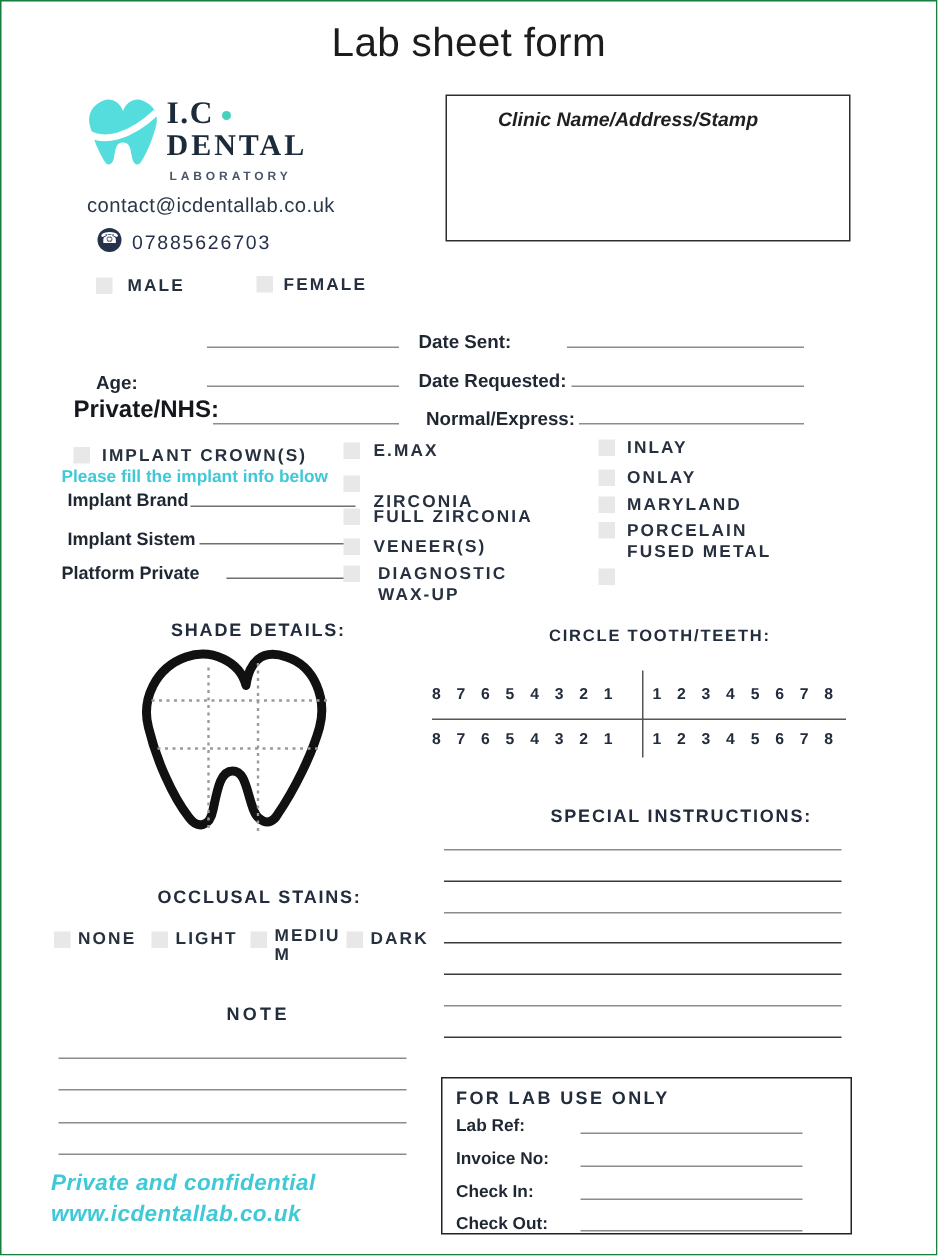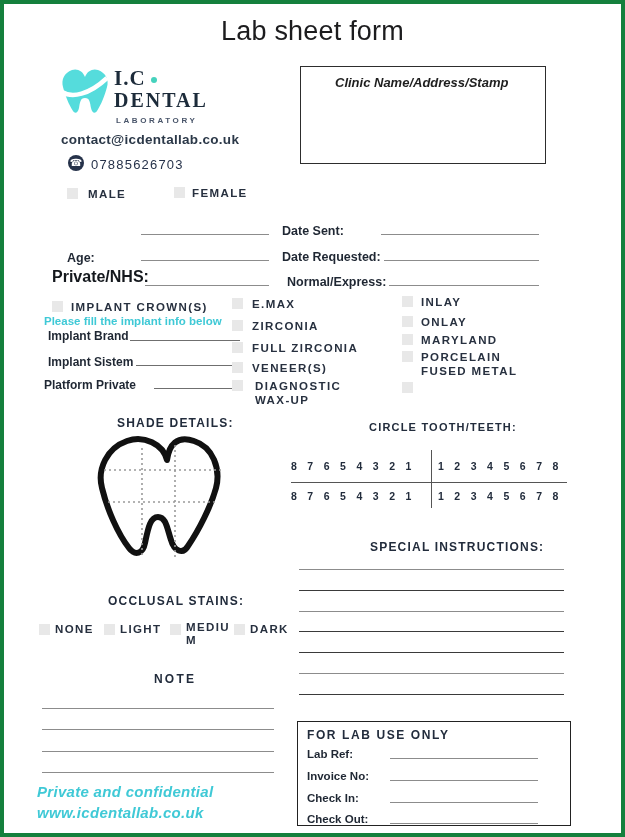--- a/index.html
+++ b/index.html
@@ -1,42 +1,42 @@
 <!DOCTYPE html>
 <html><head>
 <meta charset="utf-8">
 <style>
   html,body { margin:0; padding:0; background:#f3f3f3; }
   .page {
     position:relative; width:625px; height:837px; margin:0 auto;
-    background:#ffffff; border:4px solid #15803d; box-sizing:border-box;
+    background:#ffffff; border:1px solid #15803d; box-sizing:border-box;
     font-family:"Liberation Sans", sans-serif; color:#232f3e; overflow:hidden;
   }
   .abs { position:absolute; }
   .title {
     position:absolute; top:12px; left:0; width:100%; text-align:center;
     font-size:27px; font-weight:500; color:#1c1c1e; letter-spacing:0.2px; margin:0;
   }
   
   .logo-ic { position:absolute; left:110px; top:62px; font-family:"Liberation Serif", serif;
     font-weight:bold; font-size:21px; color:#1c2b3a; letter-spacing:1px; }
   .logo-dot { display:inline-block; width:6px; height:6px; border-radius:50%;
     background:#45d2bd; margin-left:5px; vertical-align:middle; }
   .logo-dental { position:absolute; left:110px; top:85px; font-family:"Liberation Serif", serif;
     font-weight:bold; font-size:20px; color:#1c2b3a; letter-spacing:2px; }
   .logo-lab { position:absolute; left:112px; top:112px; font-size:8px; font-weight:bold;
     letter-spacing:2.6px; color:#49556a; }
-  .email { position:absolute; left:57px; top:128px; font-size:13.5px; font-weight:bold;
+  .email { position:absolute; left:57px; top:128px; font-size:13.5px; font-weight:normal;
     color:#2b3848; letter-spacing:0.3px; }
   .phone-ic { position:absolute; left:64px; top:151px; width:16px; height:16px;
     border-radius:50%; background:#26324a; color:#fff; font-size:10px; line-height:16px;
     text-align:center; }
   .phone-no { position:absolute; left:87px; top:153px; font-size:13px; font-weight:normal;
     color:#26324a; letter-spacing:1.2px; }
-  .clinic-box { position:absolute; left:296px; top:62px; width:246px; height:98px;
+  .clinic-box { position:absolute; left:296px; top:62px; width:270px; height:98px;
     border:1.6px solid #2d2d2d; box-sizing:border-box; }
   .clinic-label { position:absolute; left:34px; top:8px; font-size:13px; font-weight:bold;
     font-style:italic; color:#1f1f1f; }
   
   .cb { position:absolute; width:11px; height:11px; background:#e8e8e8; }
   .cap { position:absolute; font-size:11.5px; font-weight:bold; letter-spacing:1.4px;
     color:#27303f; line-height:14px; }
   .lbl { position:absolute; font-size:12.5px; font-weight:bold; color:#1f2733; }
   .line { position:absolute; border-bottom:1.3px solid #8c8c8c; }
   .line.dark { border-bottom-color:#3a3a3a; }
@@ -104,21 +104,21 @@
   <span class="lbl" style="left:44px;top:325px;font-size:12px">Implant Brand</span>
   <div class="line mid" style="left:126px;top:336px;width:110px"></div>
   <span class="lbl" style="left:44px;top:351px;font-size:12px">Implant Sistem</span>
   <div class="line mid" style="left:132px;top:361px;width:100px"></div>
   <span class="lbl" style="left:40px;top:374px;font-size:12px">Platform Private</span>
   <div class="line mid" style="left:150px;top:384px;width:85px"></div>
 
   <span class="cb" style="left:228px;top:294px"></span>
   <span class="cap" style="left:248px;top:293px">E.MAX</span>
   <span class="cb" style="left:228px;top:316px"></span>
-  <span class="cap" style="left:248px;top:315px">ZIRCONIA</span>
+  <span class="cap" style="left:248px;top:327px">ZIRCONIA</span>
   <span class="cb" style="left:228px;top:338px"></span>
   <span class="cap" style="left:248px;top:337px">FULL ZIRCONIA</span>
   <span class="cb" style="left:228px;top:358px"></span>
   <span class="cap" style="left:248px;top:357px">VENEER(S)</span>
   <span class="cb" style="left:228px;top:376px"></span>
   <span class="cap wrapw" style="left:251px;top:375px;width:105px">DIAGNOSTIC WAX-UP</span>
 
   <span class="cb" style="left:398px;top:292px"></span>
   <span class="cap" style="left:417px;top:291px">INLAY</span>
   <span class="cb" style="left:398px;top:312px"></span>

